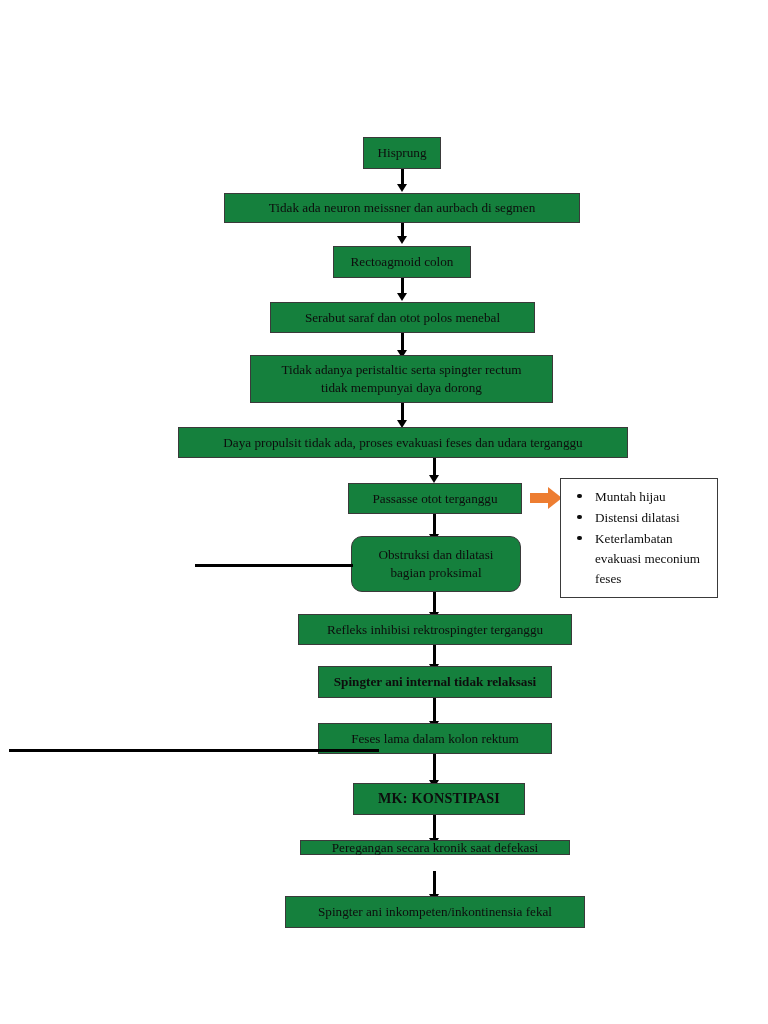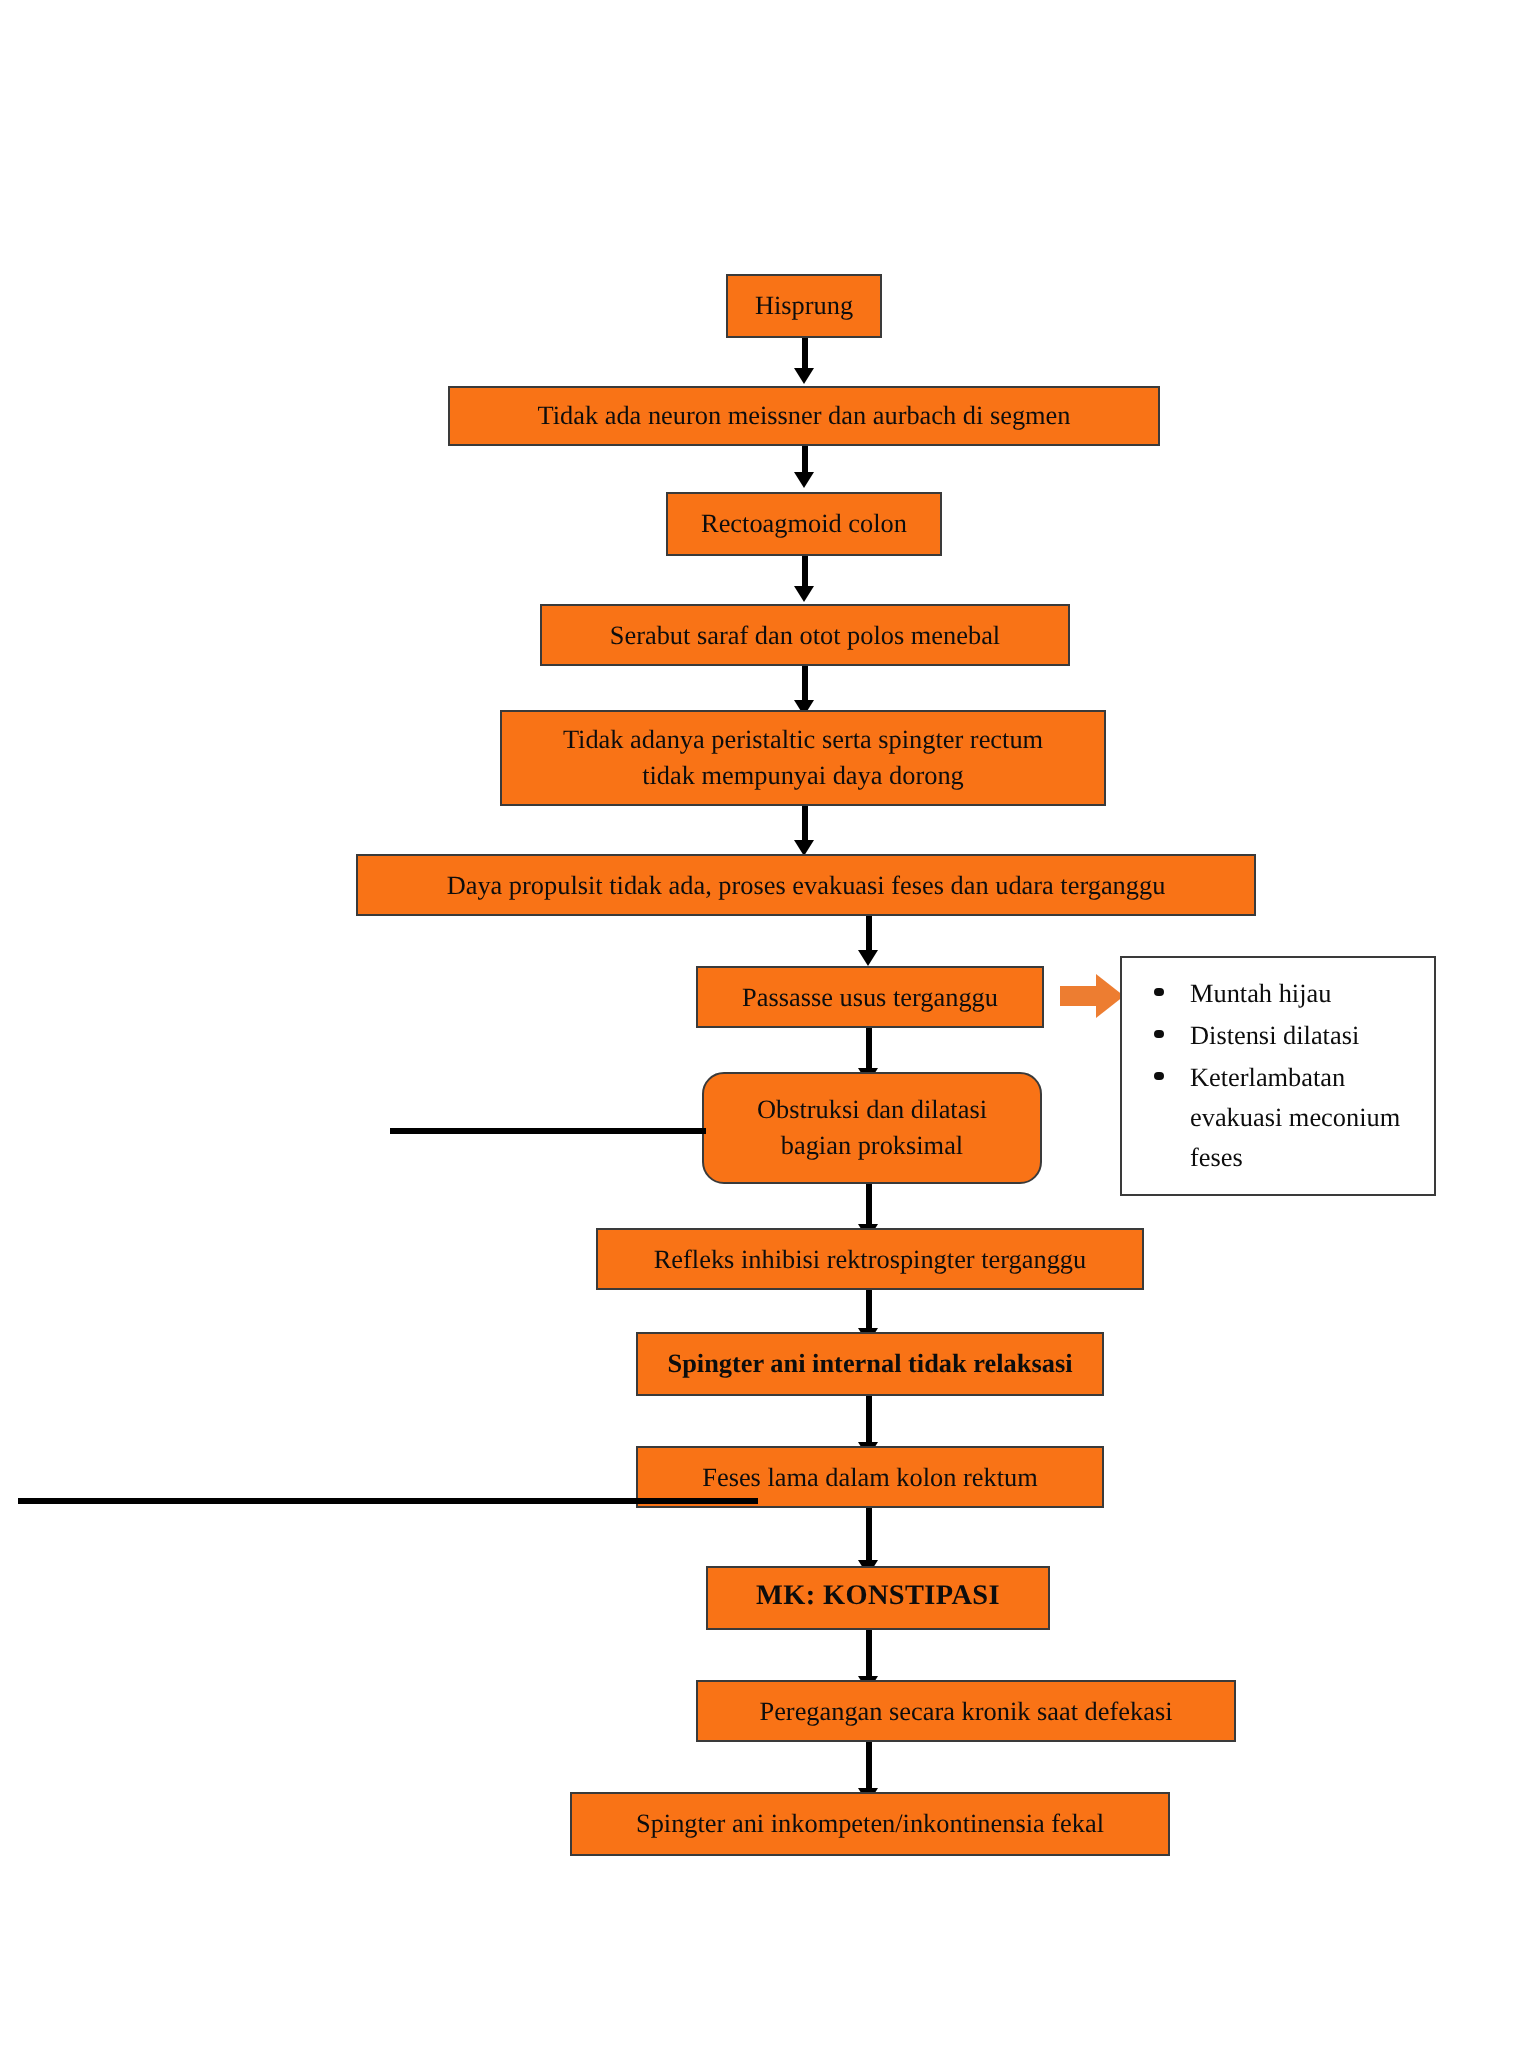--- a/index.html
+++ b/index.html
@@ -13,21 +13,21 @@
     width: 768px;
     height: 1024px;
     background: #ffffff;
     overflow: hidden;
     font-family: "Liberation Serif", "DejaVu Serif", serif;
   }
   .node {
     position: absolute;
     box-sizing: border-box;
     border: 1px solid #3a3a3a;
-    background: #f97316;
+    background: #15803d;
     display: flex;
     align-items: center;
     justify-content: center;
     text-align: center;
     font-size: 13.2px;
     line-height: 1.35;
     color: #0d0d0d;
     padding: 2px 6px;
   }
   .node.bold {
@@ -166,21 +166,21 @@
 
   <div class="node" style="left:178px; top:427px; width:450px; height:31px;">
     <span class="txt">Daya propulsit tidak ada, proses evakuasi feses dan udara terganggu</span>
   </div>
   <div class="conn" style="left:434px; top:458px;">
     <div class="shaft" style="height:18px;"></div>
     <div class="head" style="top:17px;"></div>
   </div>
 
   <div class="node" style="left:348px; top:483px; width:174px; height:31px;">
-    <span class="txt">Passasse usus terganggu</span>
+    <span class="txt">Passasse otot terganggu</span>
   </div>
 
   <div class="orange-arrow" style="left:530px; top:487px; width:32px; height:22px;">
     <div class="tail" style="background:#ed7d31;"></div>
     <div class="tip"></div>
   </div>
 
   <div class="bullet-box" style="left:560px; top:478px; width:158px; height:120px;">
     <ul>
       <li><span class="dot"></span><span>Muntah hijau</span></li>
@@ -234,21 +234,21 @@
   </div>
 
   <div class="node bold" style="left:353px; top:783px; width:172px; height:32px;">
     <span class="txt">MK: KONSTIPASI</span>
   </div>
   <div class="conn" style="left:434px; top:815px;">
     <div class="shaft" style="height:24px;"></div>
     <div class="head" style="top:23px;"></div>
   </div>
 
-  <div class="node" style="left:300px; top:840px; width:270px; height:31px;margin-left:48px;">
+  <div class="node" style="left:300px; top:840px; width:270px; height:15px;">
     <span class="txt">Peregangan secara kronik saat defekasi</span>
   </div>
   <div class="conn" style="left:434px; top:871px;">
     <div class="shaft" style="height:24px;"></div>
     <div class="head" style="top:23px;"></div>
   </div>
 
   <div class="node" style="left:285px; top:896px; width:300px; height:32px;justify-content:flex-end;">
     <span class="txt">Spingter ani inkompeten/inkontinensia fekal</span>
   </div>

